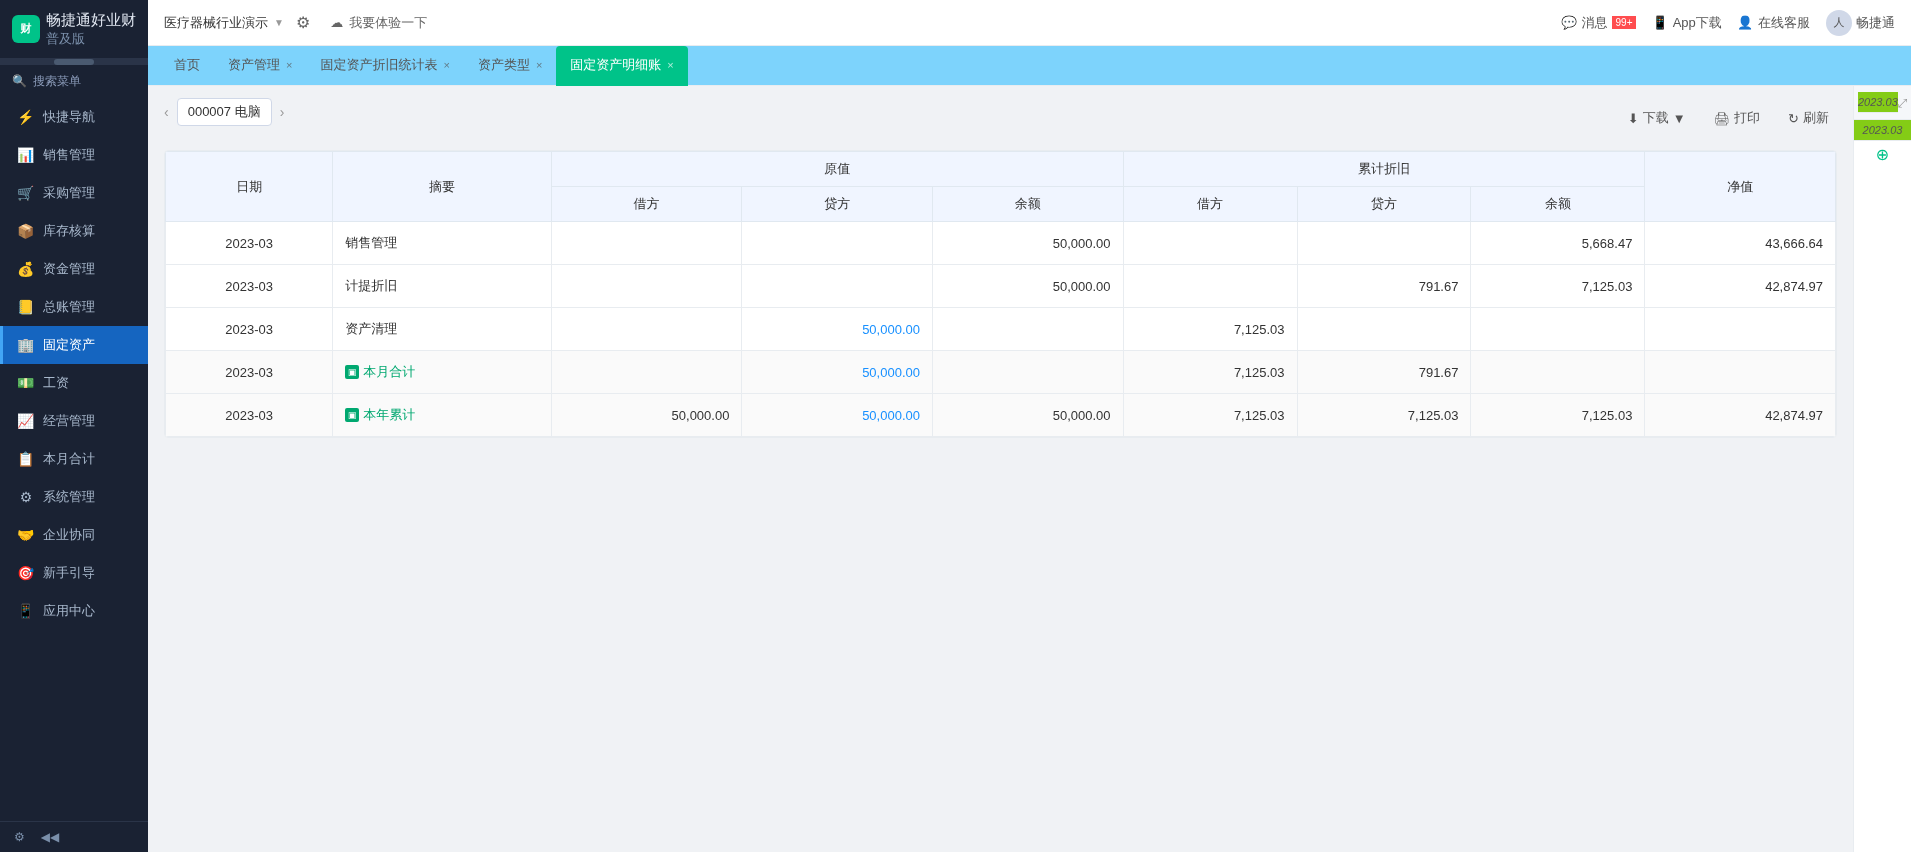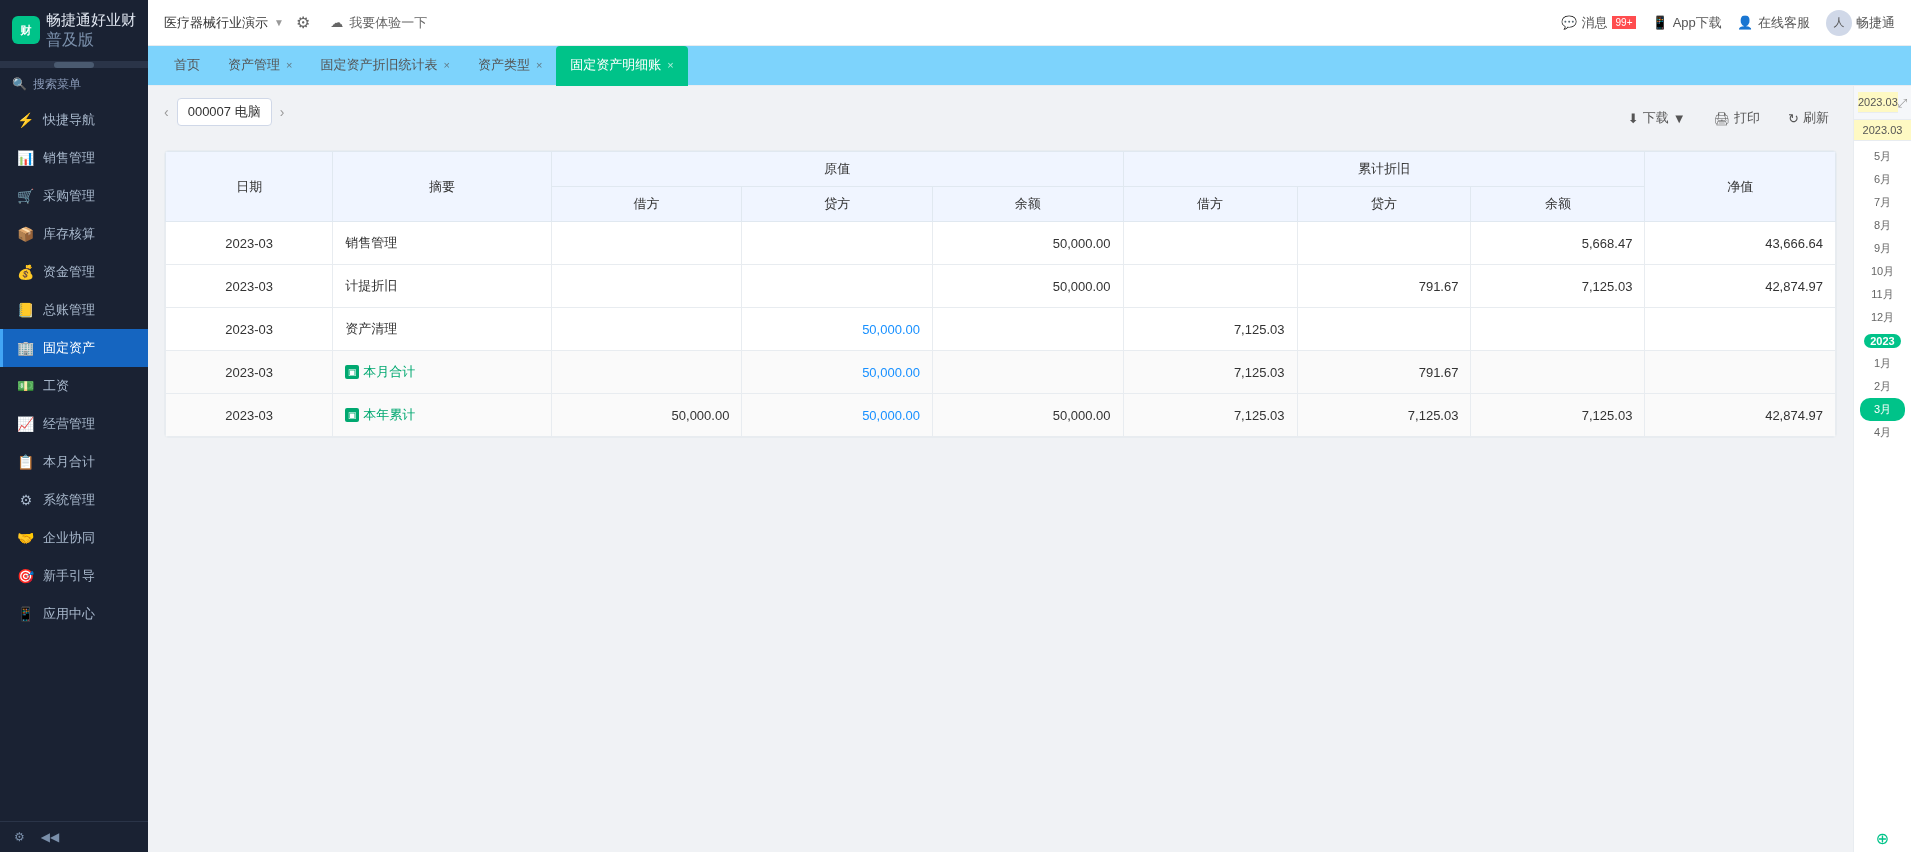--- a/index.html
+++ b/index.html
@@ -24,21 +24,21 @@
       gap: 6px;
     }
     .sidebar-logo-icon {
       width: 28px; height: 28px;
       background: #00c389;
       border-radius: 6px;
       display: flex; align-items: center; justify-content: center;
       color: white; font-size: 11px; font-weight: bold;
     }
     .sidebar-logo-text { font-size: 15px; color: #e0e6f0; line-height: 1.3; }
-    .sidebar-logo-sub { font-size: 16px; color: #7a8faa; font-family: Liberation Mono, monospace; }
+    .sidebar-logo-sub { font-size: 13px; color: #7a8faa; font-family: Liberation Mono, monospace; }
     .sidebar-search {
       display: flex; align-items: center;
       padding: 8px 12px; gap: 6px;
       color: #8a9ab8; font-size: 12px;
       cursor: pointer;
     }
     .sidebar-item {
       display: flex; align-items: center;
       padding: 10px 14px; gap: 8px;
       color: #a8b8cc; font-size: 13px;
@@ -225,26 +225,27 @@
     .timeline-panel {
       width: 58px;
       background: #fff;
       border-left: 1px solid #e8ecf0;
       display: flex;
       flex-direction: column;
       position: relative;
       overflow: hidden;
     }
     .timeline-header {
-      background: #fef9c3;
+      background: #84cc16;
       padding: 4px 0;
       text-align: center;
       font-size: 11px;
       color: #555;
       border-bottom: 1px solid #e8ecf0;
+      font-style: italic;
     }
     .timeline-items {
       flex: 1;
       overflow-y: auto;
       padding: 4px 0;
     }
     .timeline-item {
       text-align: center;
       padding: 4px 0;
       font-size: 11px;
@@ -535,33 +536,16 @@
 
     <div class="timeline-panel">
       <div style="position:relative; padding: 6px 4px; background:#f5f7fa; border-bottom:1px solid #e8ecf0; display:flex; align-items:center; justify-content:space-between;">
         <span class="timeline-header" style="font-size:11px; color:#555;">2023.03</span>
         <div style="display:flex; gap:4px;">
           <span style="cursor:pointer; color:#999; font-size:12px;">⤢</span>
 
         </div>
       </div>
       <div class="timeline-header">2023.03</div>
-      <div class="timeline-items">
-        <div class="timeline-item">5月</div>
-        <div class="timeline-item">6月</div>
-        <div class="timeline-item">7月</div>
-        <div class="timeline-item">8月</div>
-        <div class="timeline-item">9月</div>
-        <div class="timeline-item">10月</div>
-        <div class="timeline-item">11月</div>
-        <div class="timeline-item">12月</div>
-        <div style="text-align:center; padding: 4px 0;">
-          <span class="timeline-year-badge">2023</span>
-        </div>
-        <div class="timeline-item">1月</div>
-        <div class="timeline-item">2月</div>
-        <div class="timeline-item active">3月</div>
-        <div class="timeline-item">4月</div>
-      </div>
       <div class="timeline-nav">⊕</div>
     </div>
   </div>
 </div>
 
 </body></html>

